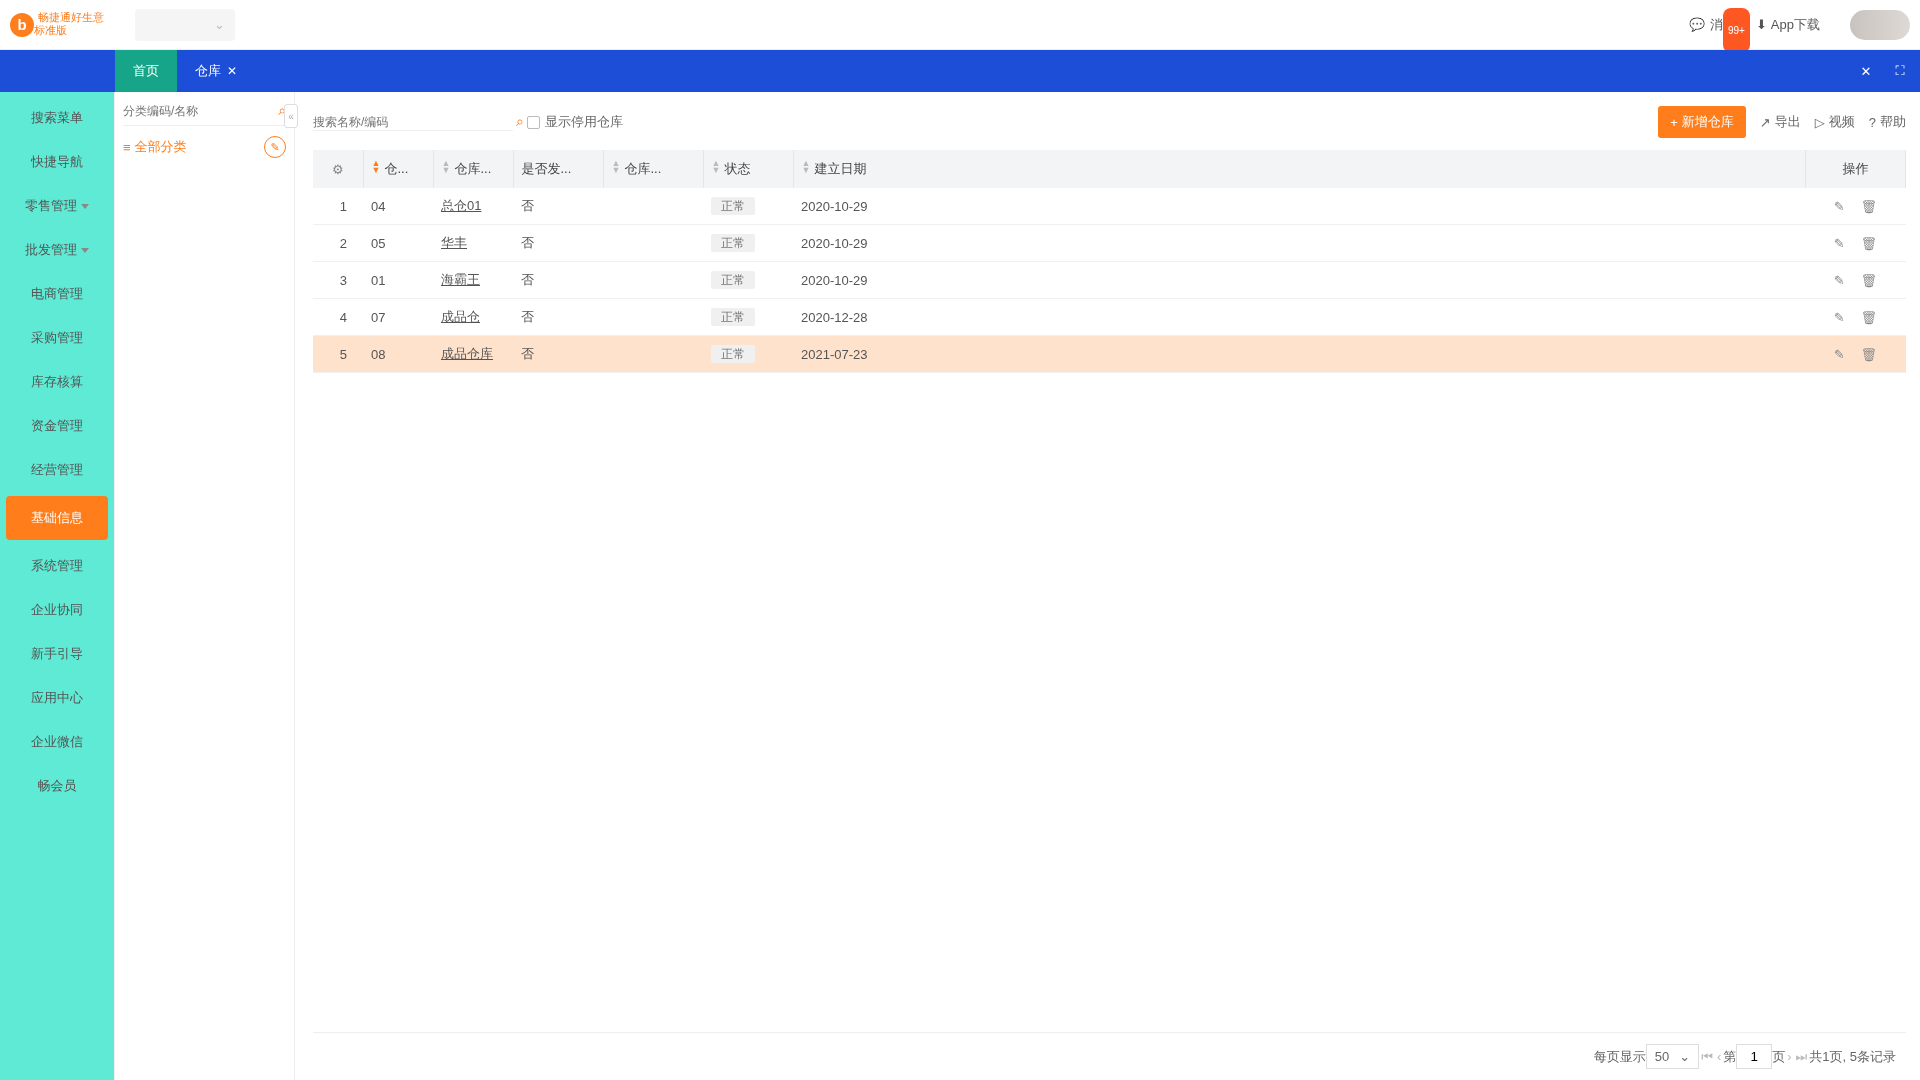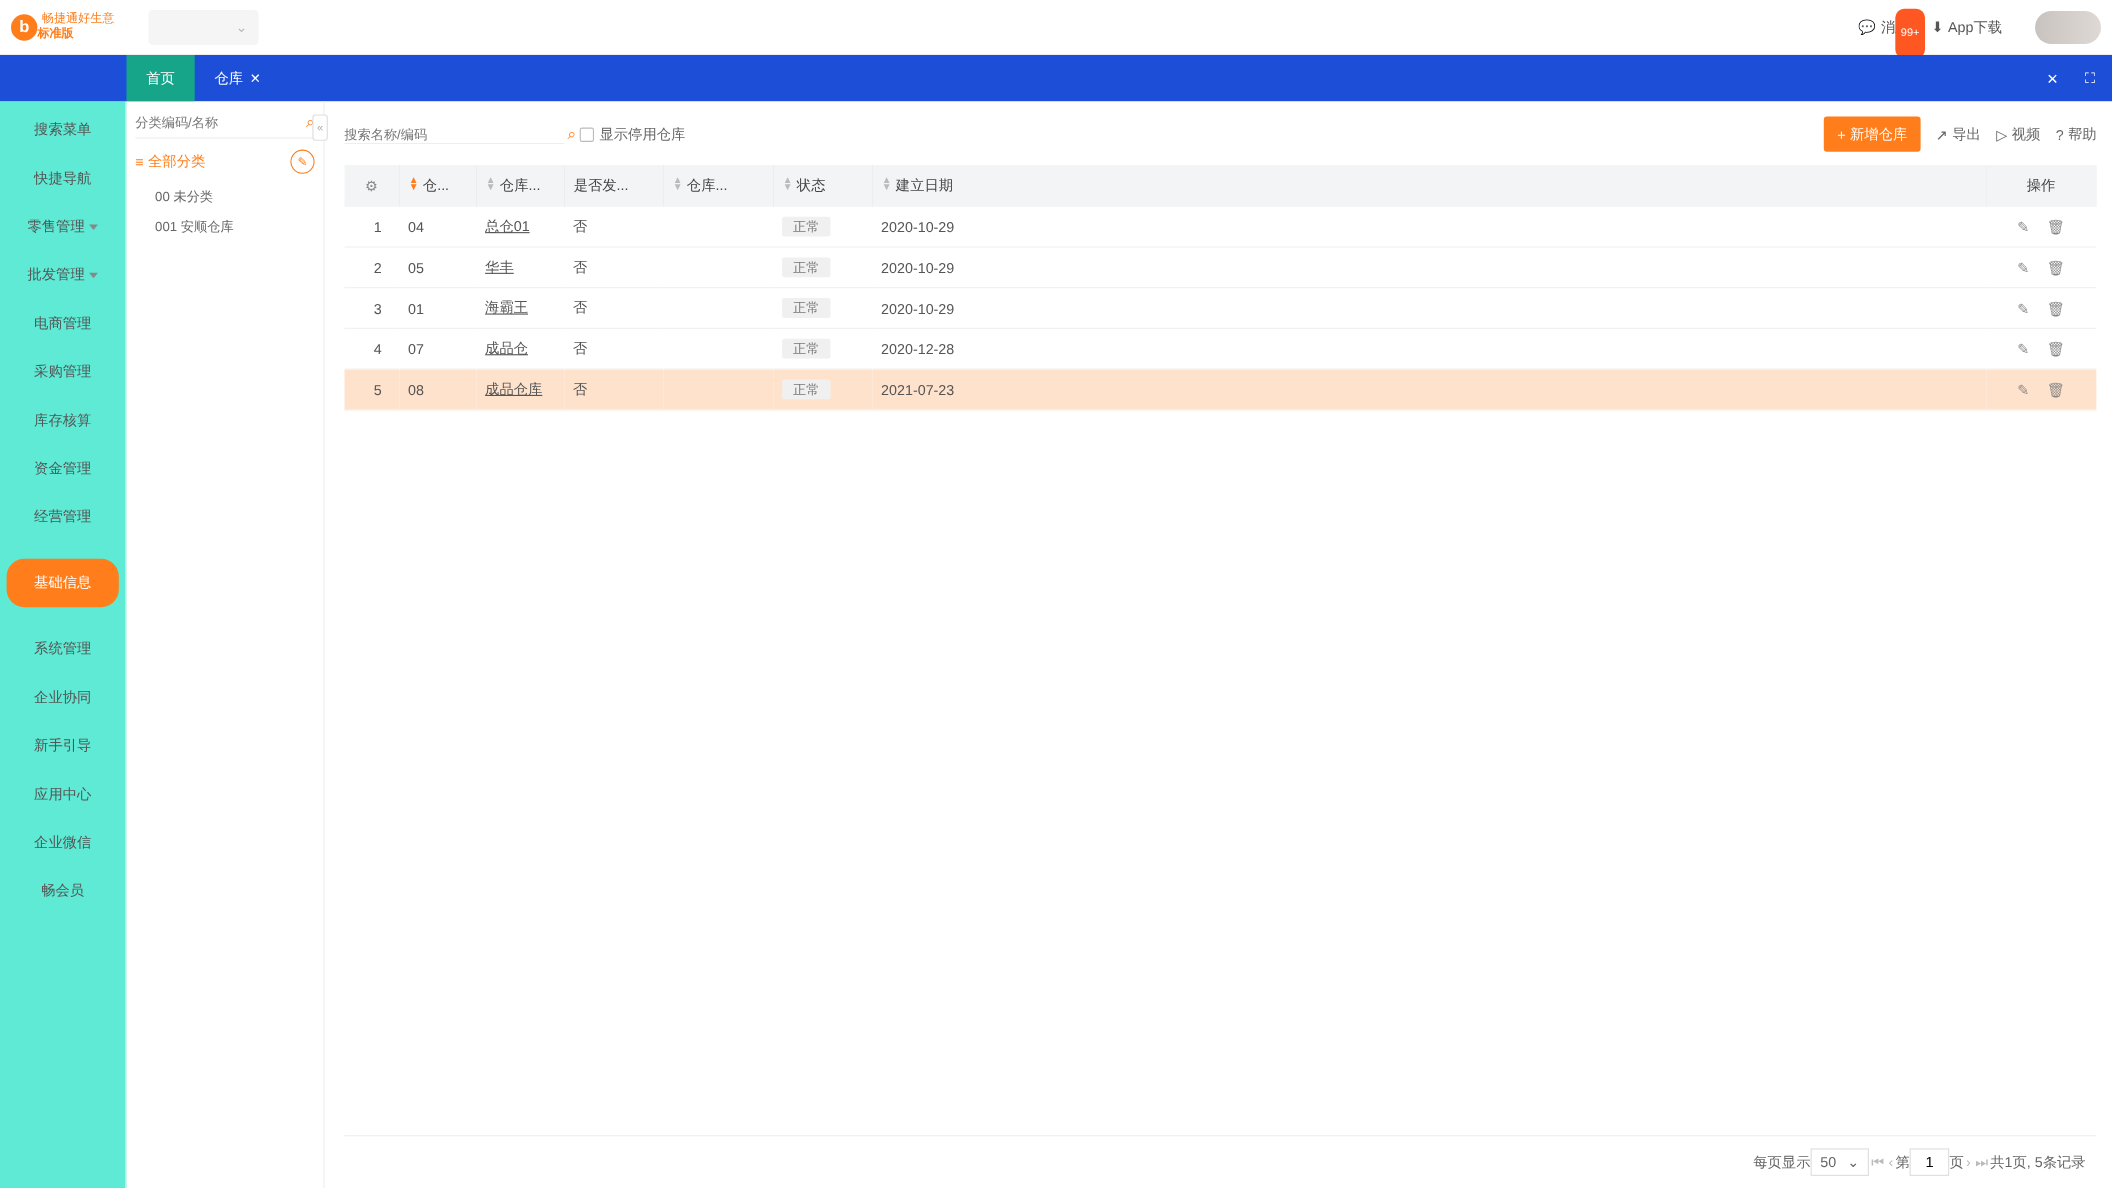--- a/index.html
+++ b/index.html
@@ -2,39 +2,39 @@
 <html><head>
 <meta charset="utf-8">
 <style>
 * { margin: 0; padding: 0; box-sizing: border-box; font-family: "Microsoft YaHei", Arial, sans-serif; }
 body { background: #fff; width: 1920px; height: 1080px; overflow: hidden; font-size: 13px; color: #333; }
 
 .topbar { height: 50px; display: flex; align-items: center; padding: 0 10px; border-bottom: 1px solid #eee; }
 .logo-area { display: flex; align-items: center; width: 115px; }
 .logo-mark { width: 24px; height: 24px; background: #ff7d1a; border-radius: 50%; display: flex; align-items: center; justify-content: center; color: #fff; font-weight: bold; font-size: 15px; }
 .logo-text { margin-left: 4px; font-size: 11px; color: #ff7d1a; line-height: 1.1; }
-.logo-sub { font-size: 11px; color: #ff7d1a; font-weight: bold; }
+.logo-sub { font-size: 11px; color: #ff7d1a; }
 .company-sel { width: 100px; height: 32px; background: #f5f5f5; border-radius: 4px; margin-left: 10px; display: flex; align-items: center; justify-content: flex-end; padding: 0 10px; color: #bbb; }
 .top-spacer { flex: 1; }
 .top-actions { display: flex; align-items: center; gap: 20px; color: #555; }
 .top-link { display: flex; align-items: center; gap: 4px; cursor: pointer; position: relative; }
 .badge { position: absolute; top: -8px; right: -14px; background: #ff5722; color: #fff; font-size: 10px; border-radius: 8px; padding: 17px 5px; }
 .avatar { width: 60px; height: 30px; background: linear-gradient(90deg,#c9c3bf,#ded9d4); border-radius: 15px; margin-left: 10px; }
 
 .tabbar { height: 42px; background: #1d4ed8; display: flex; align-items: center; padding-left: 115px; position: relative; }
 .tab { padding: 0 18px; height: 42px; display: flex; align-items: center; color: #fff; cursor: pointer; gap: 6px; }
 .tab.inactive { background: #17a589; }
 .tab-close-x { font-size: 12px; }
 .tabbar-right { position: absolute; right: 10px; display: flex; gap: 14px; color: #fff; }
 .tb-icon { width: 20px; height: 20px; display: flex; align-items: center; justify-content: center; cursor: pointer; }
 
 .layout { display: flex; height: calc(1080px - 92px); }
 .sidebar { width: 115px; background: #5eead4; border-right: 1px solid #eee; padding-top: 4px; }
 .side-item { height: 44px; display: flex; align-items: center; justify-content: center; gap: 4px; cursor: pointer; color: #555; font-size: 13px; }
-.side-item.active { background: #ff7d1a; color: #fff; border-radius: 16px; margin: 16px 6px; }
+.side-item.active { background: #ff7d1a; color: #fff; border-radius: 4px; margin: 4px 6px; }
 .side-caret { width: 0; height: 0; border-left: 4px solid transparent; border-right: 4px solid transparent; border-top: 5px solid #888; }
 
 .category-panel { width: 180px; border-right: 1px solid #eee; padding: 10px 8px; position: relative; }
 .cat-search { display: flex; align-items: center; border-bottom: 1px solid #eee; padding-bottom: 6px; }
 .cat-search input { flex: 1; border: none; outline: none; font-size: 12px; color: #999; }
 .search-ico { color: #ff7d1a; cursor: pointer; font-size: 14px; }
 .cat-header { display: flex; align-items: center; justify-content: space-between; margin-top: 10px; color: #ff7d1a; font-size: 13px; }
 .cat-all { display: flex; align-items: center; gap: 4px; cursor: pointer; }
 .cat-edit { width: 22px; height: 22px; border: 1px solid #ff7d1a; border-radius: 50%; display: flex; align-items: center; justify-content: center; color: #ff7d1a; cursor: pointer; font-size: 11px; }
 .cat-tree { margin-top: 8px; padding-left: 18px; }
@@ -180,24 +180,20 @@
     </div>
     <div class="cat-header">
       <div class="cat-all">
         <span class="icon">≡</span>
         <span>全部分类</span>
       </div>
       <div class="cat-edit">
         <span class="icon">✎</span>
       </div>
     </div>
-    <div class="cat-tree" id="cat-tree">
-        <div class="cat-node">00 未分类</div>
-        <div class="cat-node">001 安顺仓库</div>
-      </div>
     <div class="collapse-handle">
       <span class="icon">«</span>
     </div>
   </div>
 
   <div class="main">
     <div class="toolbar">
       <div class="tb-search">
         <input placeholder="搜索名称/编码" style="">
         <span class="search-ico icon">⌕</span>

